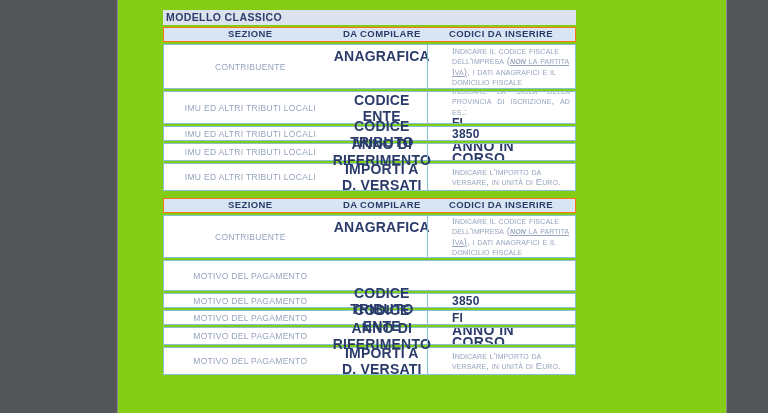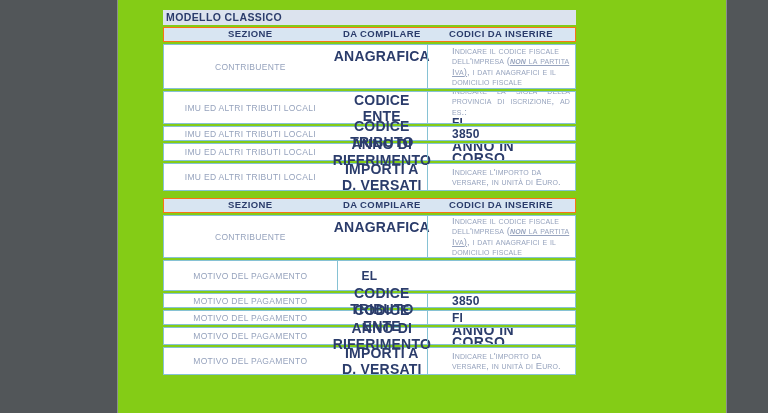--- a/index.html
+++ b/index.html
@@ -128,23 +128,20 @@
         <div class="tbl-body" id="tbody-1">
             <div class="row" style="height: 43px;">
               <div class="c1">CONTRIBUENTE</div>
               <div class="c2 top">ANAGRAFICA</div>
               <div class="c3">
                 <p class="desc"><span>Indicare il codice fiscale dell'impresa (</span><span class="seg-b seg-i seg-u">non</span><span class="seg-u"> la partita Iva)</span><span>, i dati anagrafici e il domicilio fiscale</span></p>
               </div>
             </div>
             <div class="row" style="height: 31px;">
               <div class="c1">MOTIVO DEL PAGAMENTO</div>
-              <div class="c3">
-                <div class="val md">EL</div>
-              </div>
             </div>
             <div class="row" style="height: 15px;">
               <div class="c1">MOTIVO DEL PAGAMENTO</div>
               <div class="c2">CODICE TRIBUTO</div>
               <div class="c3">
                 <div class="val md">3850</div>
               </div>
             </div>
             <div class="row" style="height: 15px;">
               <div class="c1">MOTIVO DEL PAGAMENTO</div>

